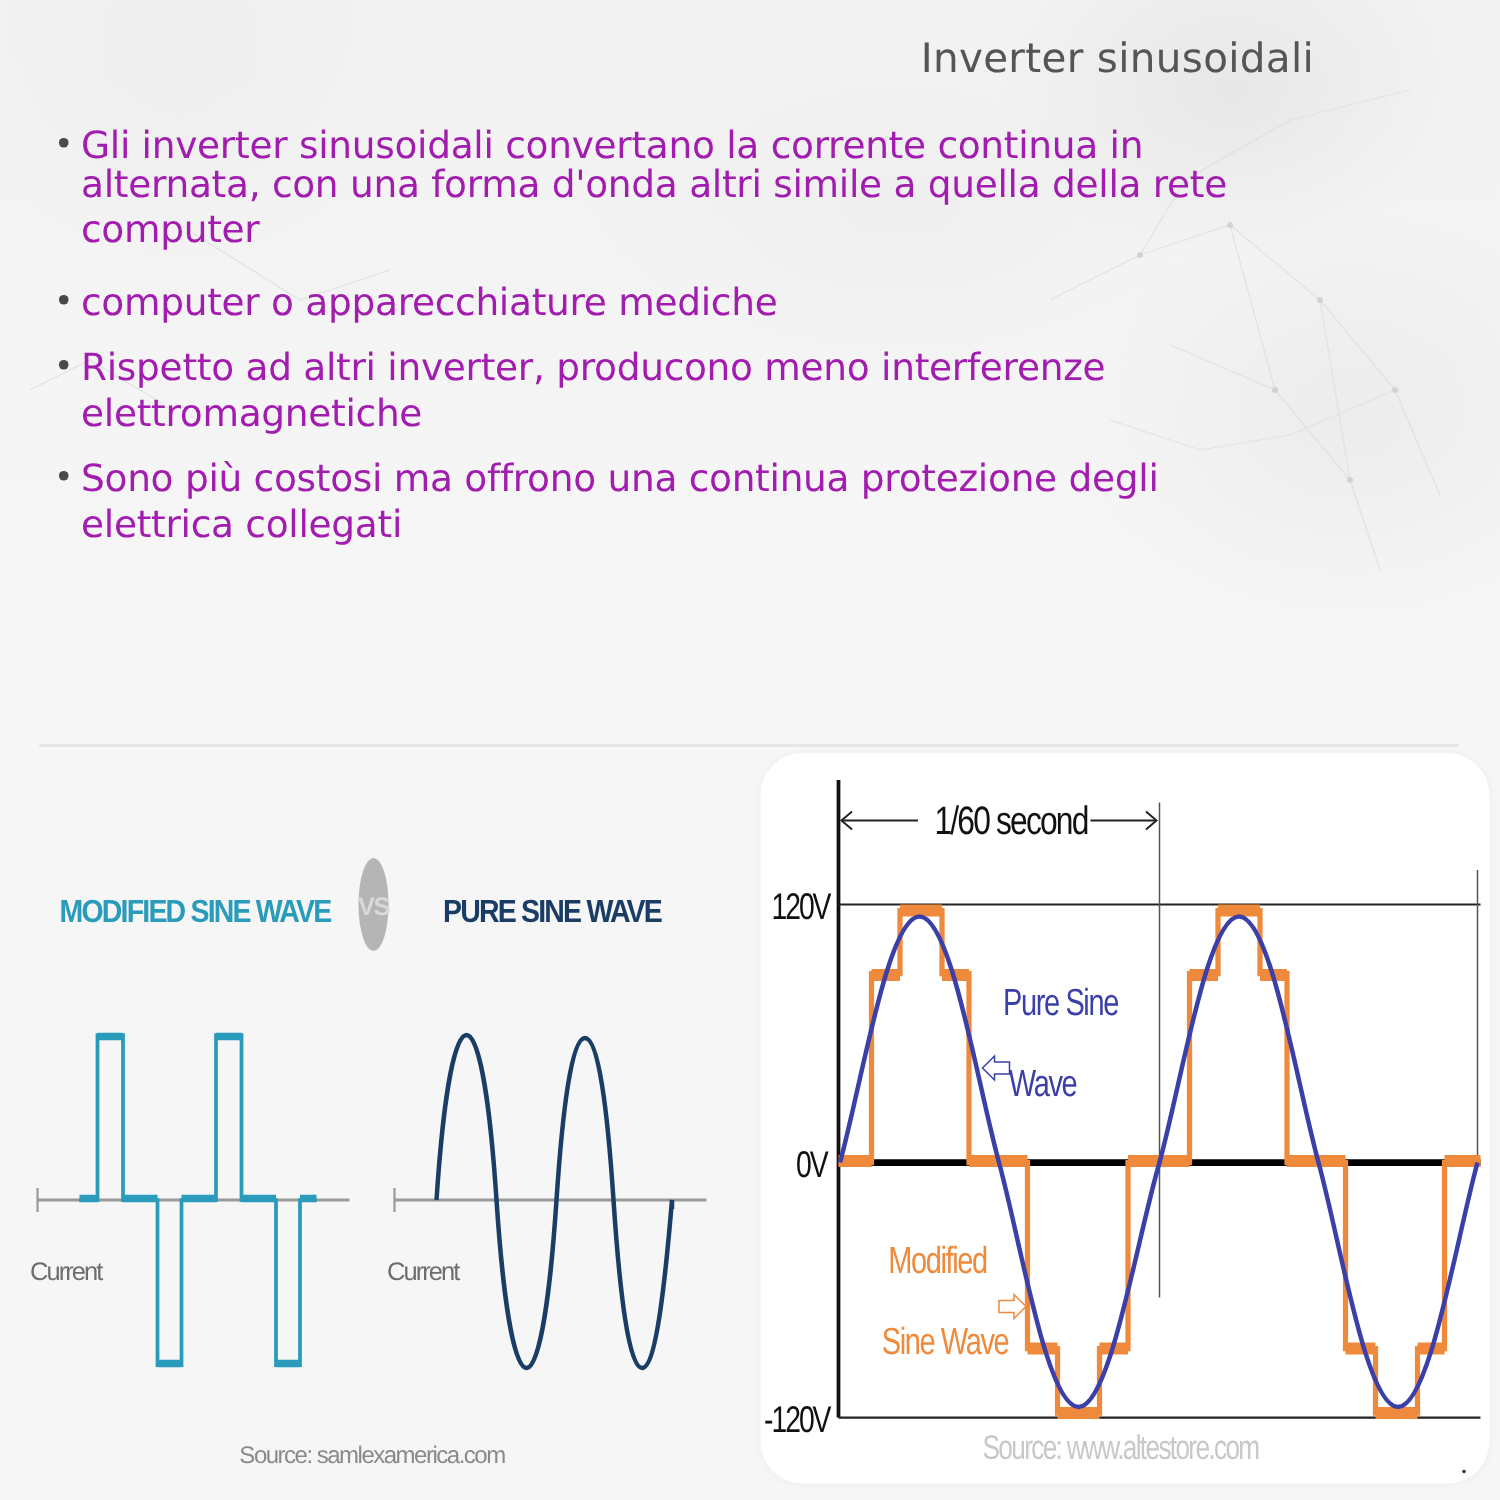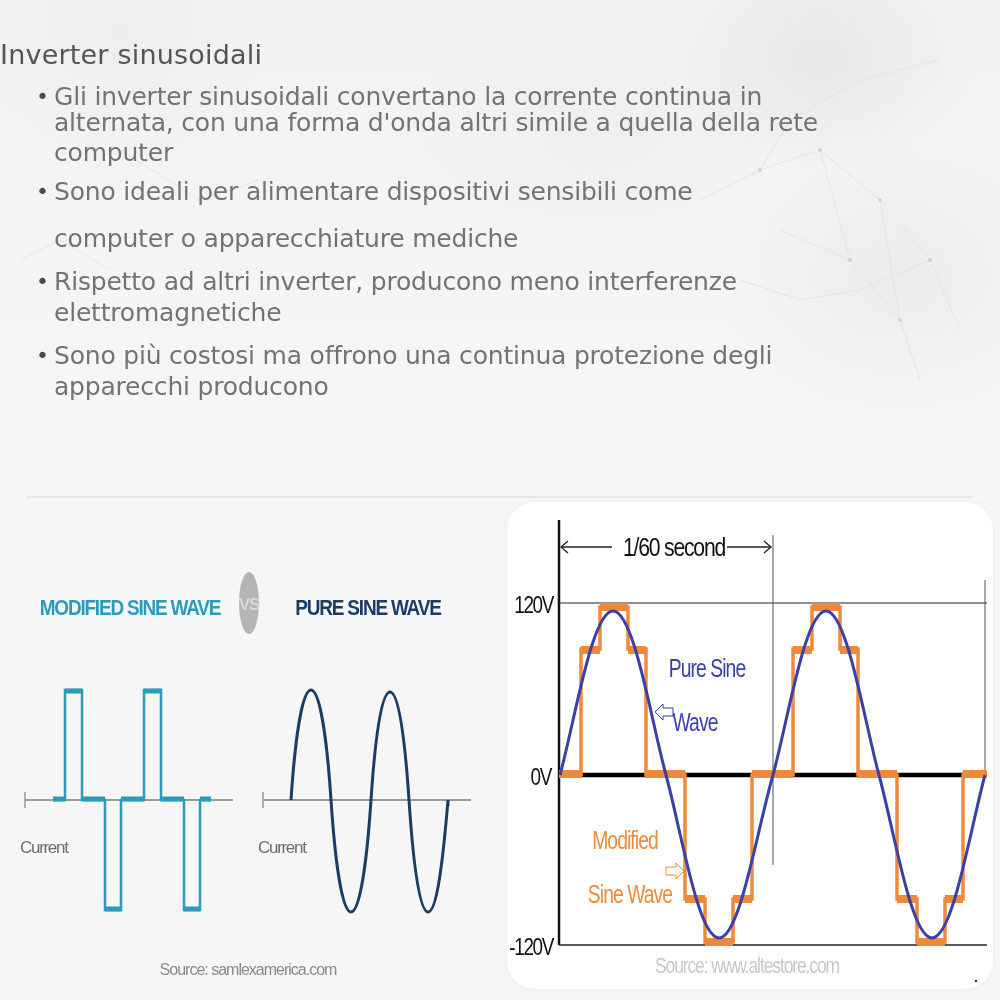--- a/index.html
+++ b/index.html
@@ -14,31 +14,31 @@
     position: absolute; left: 0; top: 0; width: 1000px; height: 500px;
     background:
       radial-gradient(ellipse 220px 160px at 820px 60px, rgba(210,210,210,0.35), transparent 70%),
       radial-gradient(ellipse 260px 200px at 900px 280px, rgba(215,215,215,0.30), transparent 70%),
       radial-gradient(ellipse 300px 160px at 600px 140px, rgba(225,225,225,0.25), transparent 70%),
       radial-gradient(ellipse 200px 200px at 120px 40px, rgba(225,225,225,0.25), transparent 70%),
       linear-gradient(180deg, #f2f2f2 0%, #f7f7f7 100%);
   }
   .bg-lines { position: absolute; left: 0; top: 0; width: 1000px; height: 480px; }
   .title {
-    position: absolute; left: 0; top: 39px; width: 876px;
-    text-align: left; font-size: 27px; font-weight: 400;
+    position: absolute; left: 0; top: 24px; width: 876px;
+    text-align: right; font-size: 27px; font-weight: 400;
     color: #555; letter-spacing: 0.2px;
   }
   .bullets {
     position: absolute; left: 34px; top: 84px; width: 950px;
     list-style: none;
   }
   .bullet {
     position: relative; padding-left: 20px;
-    font-size: 25px; line-height: 31px; color: #737373;
+    font-size: 25px; line-height: 31px; color: #a21caf;
     letter-spacing: -0.2px;
   }
   .bullet::before {
     content: "•"; position: absolute; left: 2px; top: 0; font-size: 22px; color: #4a4a4a;
   }
   .b1 { line-height: 26px; margin-bottom: 6px; }
   .b1 .l3 { display:block; line-height: 34px; }
   .b2 { margin-bottom: 12px; }
   .b3 { margin-bottom: 12px; }
   .divider {
@@ -79,30 +79,29 @@
 
 <h1 class="title">Inverter sinusoidali</h1>
 
 <ul class="bullets">
   <li class="bullet b1">
     <span style="display:block;">Gli inverter sinusoidali convertano la corrente continua in</span>
     <span style="display:block;">alternata, con una forma d'onda altri simile a quella della rete</span>
     <span class="l3">computer</span>
   </li>
   <li class="bullet b2">
-    <span style="display:block;">Sono ideali per alimentare dispositivi sensibili come</span>
     <span style="display:block;margin-top:16px;">computer o apparecchiature mediche</span>
   </li>
   <li class="bullet b3">
     <span style="display:block;">Rispetto ad altri inverter, producono meno interferenze</span>
     <span style="display:block;">elettromagnetiche</span>
   </li>
   <li class="bullet b4">
     <span style="display:block;">Sono più costosi ma offrono una continua protezione degli</span>
-    <span style="display:block;">apparecchi producono</span>
+    <span style="display:block;">elettrica collegati</span>
   </li>
 </ul>
 
 <div class="divider"></div>
 
 <svg class="left-panel" viewBox="0 505 500 495" width="500" height="495">
   <text x="130" y="615" text-anchor="middle" font-size="19" font-weight="700" fill="#2a9bba" style="letter-spacing:-1.2px" transform="scale(1,1.12) translate(0,-66)">MODIFIED SINE WAVE</text>
   <ellipse cx="249" cy="603" rx="10" ry="31" fill="#b5b5b5"></ellipse>
   <text x="249" y="610" text-anchor="middle" font-size="17" font-weight="700" fill="#d9d9d9" style="letter-spacing:-1px">VS</text>
   <text x="368" y="615" text-anchor="middle" font-size="19" font-weight="700" fill="#1a3d66" style="letter-spacing:-1.2px" transform="scale(1,1.12) translate(0,-66)">PURE SINE WAVE</text>

